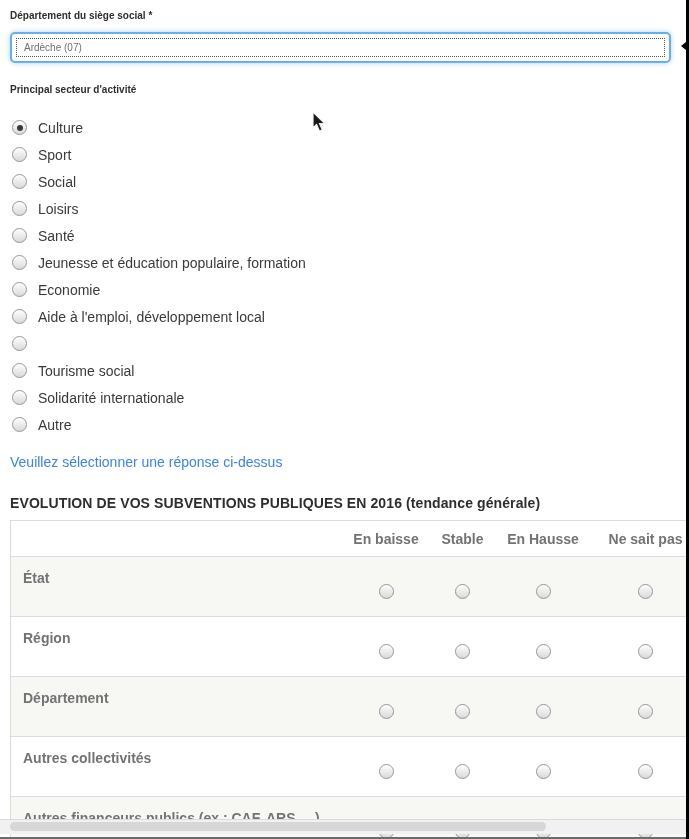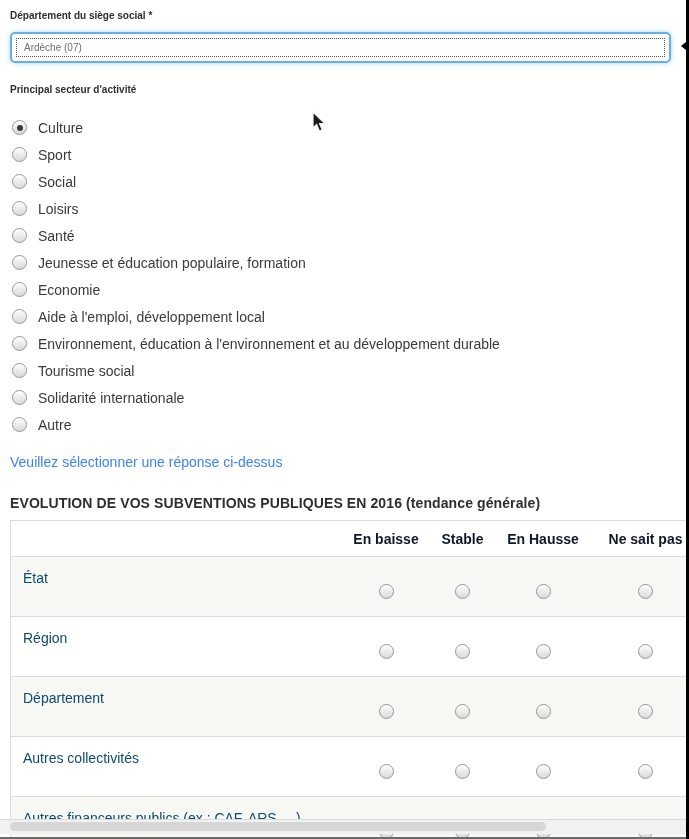--- a/index.html
+++ b/index.html
@@ -51,29 +51,29 @@
   
   .table-clip{margin-top:9px;width:676px;overflow:hidden;}
   table.subv{border-collapse:collapse;table-layout:fixed;width:695px;background:#fff;}
   table.subv col.c-label{width:337px;}
   table.subv col.c1{width:77px;}
   table.subv col.c2{width:76px;}
   table.subv col.c3{width:85px;}
   table.subv col.c4{width:120px;}
   table.subv thead th{
     border:1px solid #dcdcdc;border-right:none;border-left:none;
-    font-weight:bold;color:#0f172a;text-align:center;
+    font-weight:bold;color:#737373;text-align:center;
     height:33px;vertical-align:middle;background:#fff;font-size:14px;
   }
   table.subv thead th:first-child{border-left:1px solid #dcdcdc;}
   table.subv tbody tr{border-bottom:1px solid #dcdcdc;}
   table.subv tbody tr:nth-child(odd){background:#f7f7f4;}
   table.subv tbody th{
-    border-left:1px solid #dcdcdc;font-weight:normal;text-align:left;
-    vertical-align:top;padding:13px 8px 0 12px;color:#0c4a6e;height:46px;
+    border-left:1px solid #dcdcdc;font-weight:bold;text-align:left;
+    vertical-align:top;padding:13px 8px 0 12px;color:#737373;height:46px;
   }
   table.subv tbody td{vertical-align:middle;text-align:center;padding-top:14px;}
   table.subv tbody td .radio{display:inline-block;margin:0;}
 
   
   .hscrollbar{
     position:absolute;left:0;right:3px;top:819px;height:14px;
     background:#f1f1f1;border-top:1px solid #dadada;
   }
   .hscroll-thumb{
@@ -131,21 +131,20 @@
     <li>
       <span class="radio"></span>
       <span class="radio-text">Economie</span>
     </li>
     <li>
       <span class="radio"></span>
       <span class="radio-text">Aide à l'emploi, développement local</span>
     </li>
     <li>
       <span class="radio"></span>
-      <span class="radio-text">Environnement, éducation à l'environnement et au développement durable</span>
     </li>
     <li>
       <span class="radio"></span>
       <span class="radio-text">Tourisme social</span>
     </li>
     <li>
       <span class="radio"></span>
       <span class="radio-text">Solidarité internationale</span>
     </li>
     <li>

